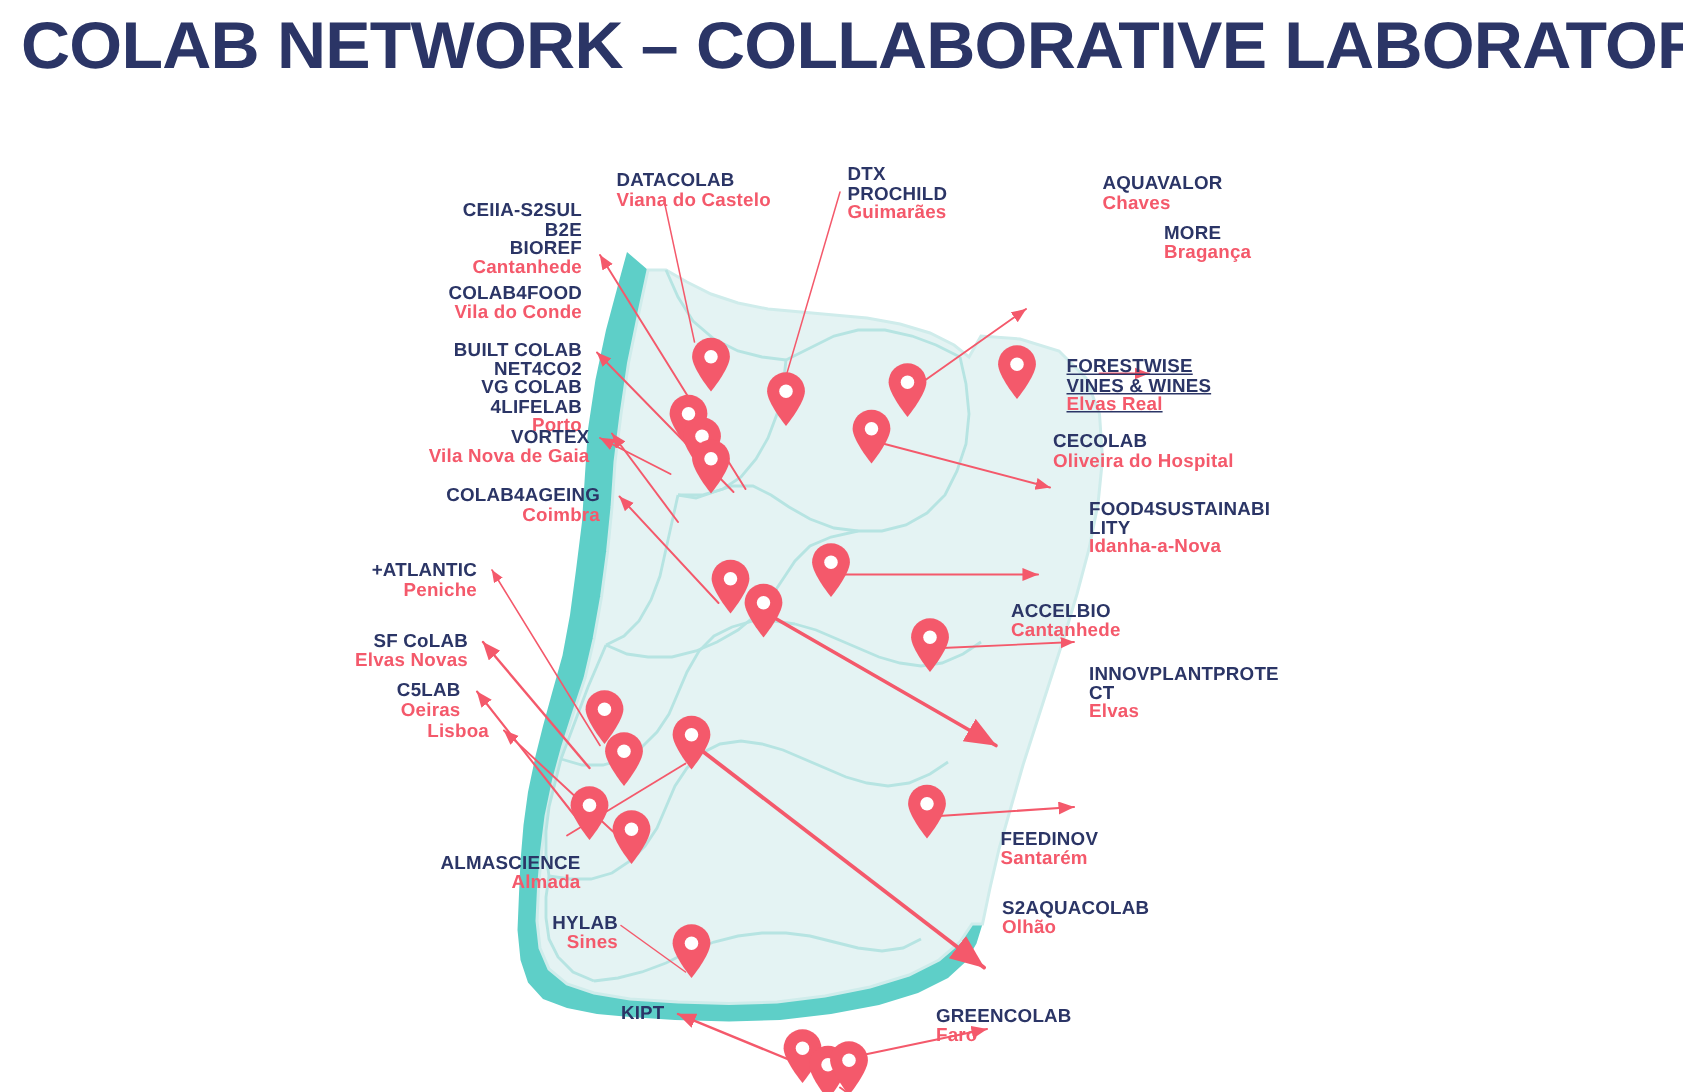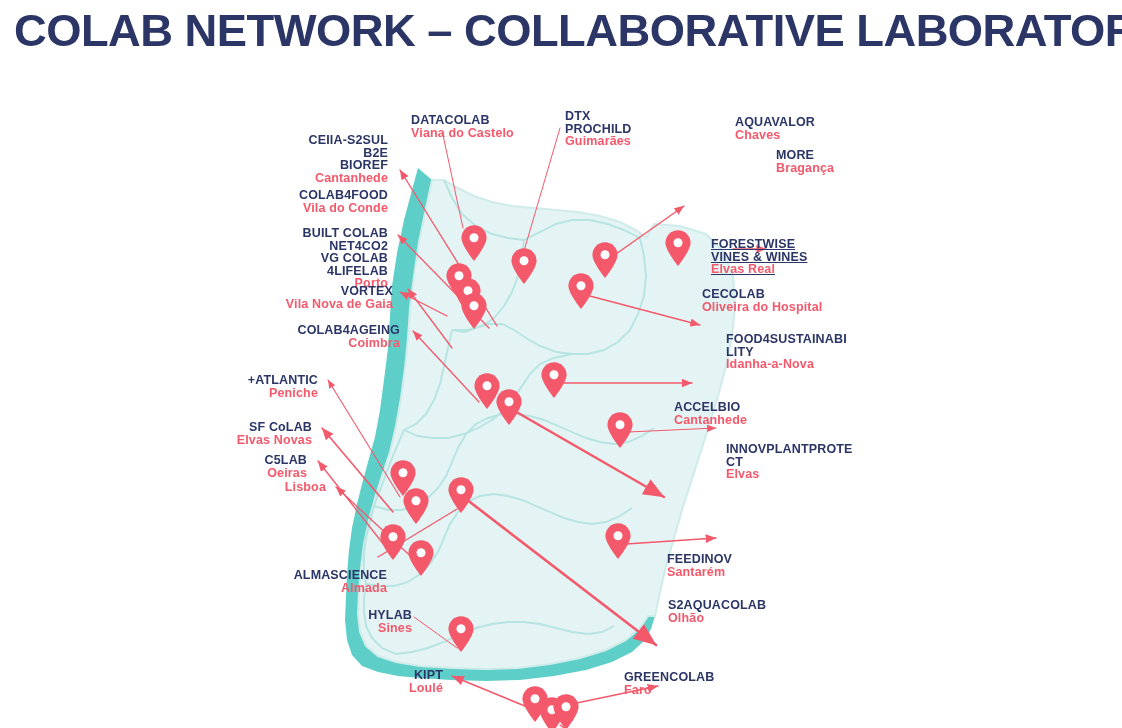--- a/index.html
+++ b/index.html
@@ -251,21 +251,21 @@
 VG COLAB
 4LIFELAB</span><span class="city">Porto</span></div>
       <div class="label right" style="top: 205px; left: 0px; width: 393px;"><span>VORTEX</span><span class="city">Vila Nova de Gaia</span></div>
       <div class="label right" style="top: 244px; left: 0px; width: 400px;"><span>COLAB4AGEING</span><span class="city">Coimbra</span></div>
       <div class="label right" style="top: 294px; left: 0px; width: 318px;"><span>+ATLANTIC</span><span class="city">Peniche</span></div>
       <div class="label right" style="top: 341px; left: 0px; width: 312px;"><span>SF CoLAB</span><span class="city">Elvas Novas</span></div>
       <div class="label right" style="top: 374px; left: 0px; width: 307px;"><span>C5LAB</span><span class="city">Oeiras</span></div>
       <div class="label right" style="top: 401px; left: 0px; width: 326px;"><span class="city">Lisboa</span></div>
       <div class="label right" style="top: 489px; left: 0px; width: 387px;"><span>ALMASCIENCE</span><span class="city">Almada</span></div>
       <div class="label right" style="top: 529px; left: 0px; width: 412px;"><span>HYLAB</span><span class="city">Sines</span></div>
-      <div class="label right" style="top: 589px; left: 0px; width: 443px;"><span>KIPT</span><span class="city">Loulé</span></div>
+      <div class="label right" style="top: 589px; left: 0px; width: 443px;"><span>KIPT</span></div>
       <div class="label left" style="top: 30px; left: 565px;"><span>DTX
 PROCHILD</span><span class="city">Guimarães</span></div>
       <div class="label left" style="top: 36px; left: 693px; margin-left: 42px;"><span>AQUAVALOR</span><span class="city">Chaves</span></div>
       <div class="label left" style="top: 69px; left: 776px;"><span>MORE</span><span class="city">Bragança</span></div>
       <div class="label left" style="top: 158px; left: 711px; text-decoration: underline;"><span>FORESTWISE
 VINES &amp; WINES</span><span class="city">Elvas Real</span></div>
       <div class="label left" style="top: 208px; left: 702px;"><span>CECOLAB</span><span class="city">Oliveira do Hospital</span></div>
       <div class="label left" style="top: 253px; left: 726px;"><span>FOOD4SUSTAINABI
 LITY</span><span class="city">Idanha-a-Nova</span></div>
       <div class="label left" style="top: 321px; left: 674px;"><span>ACCELBIO</span><span class="city">Cantanhede</span></div>

